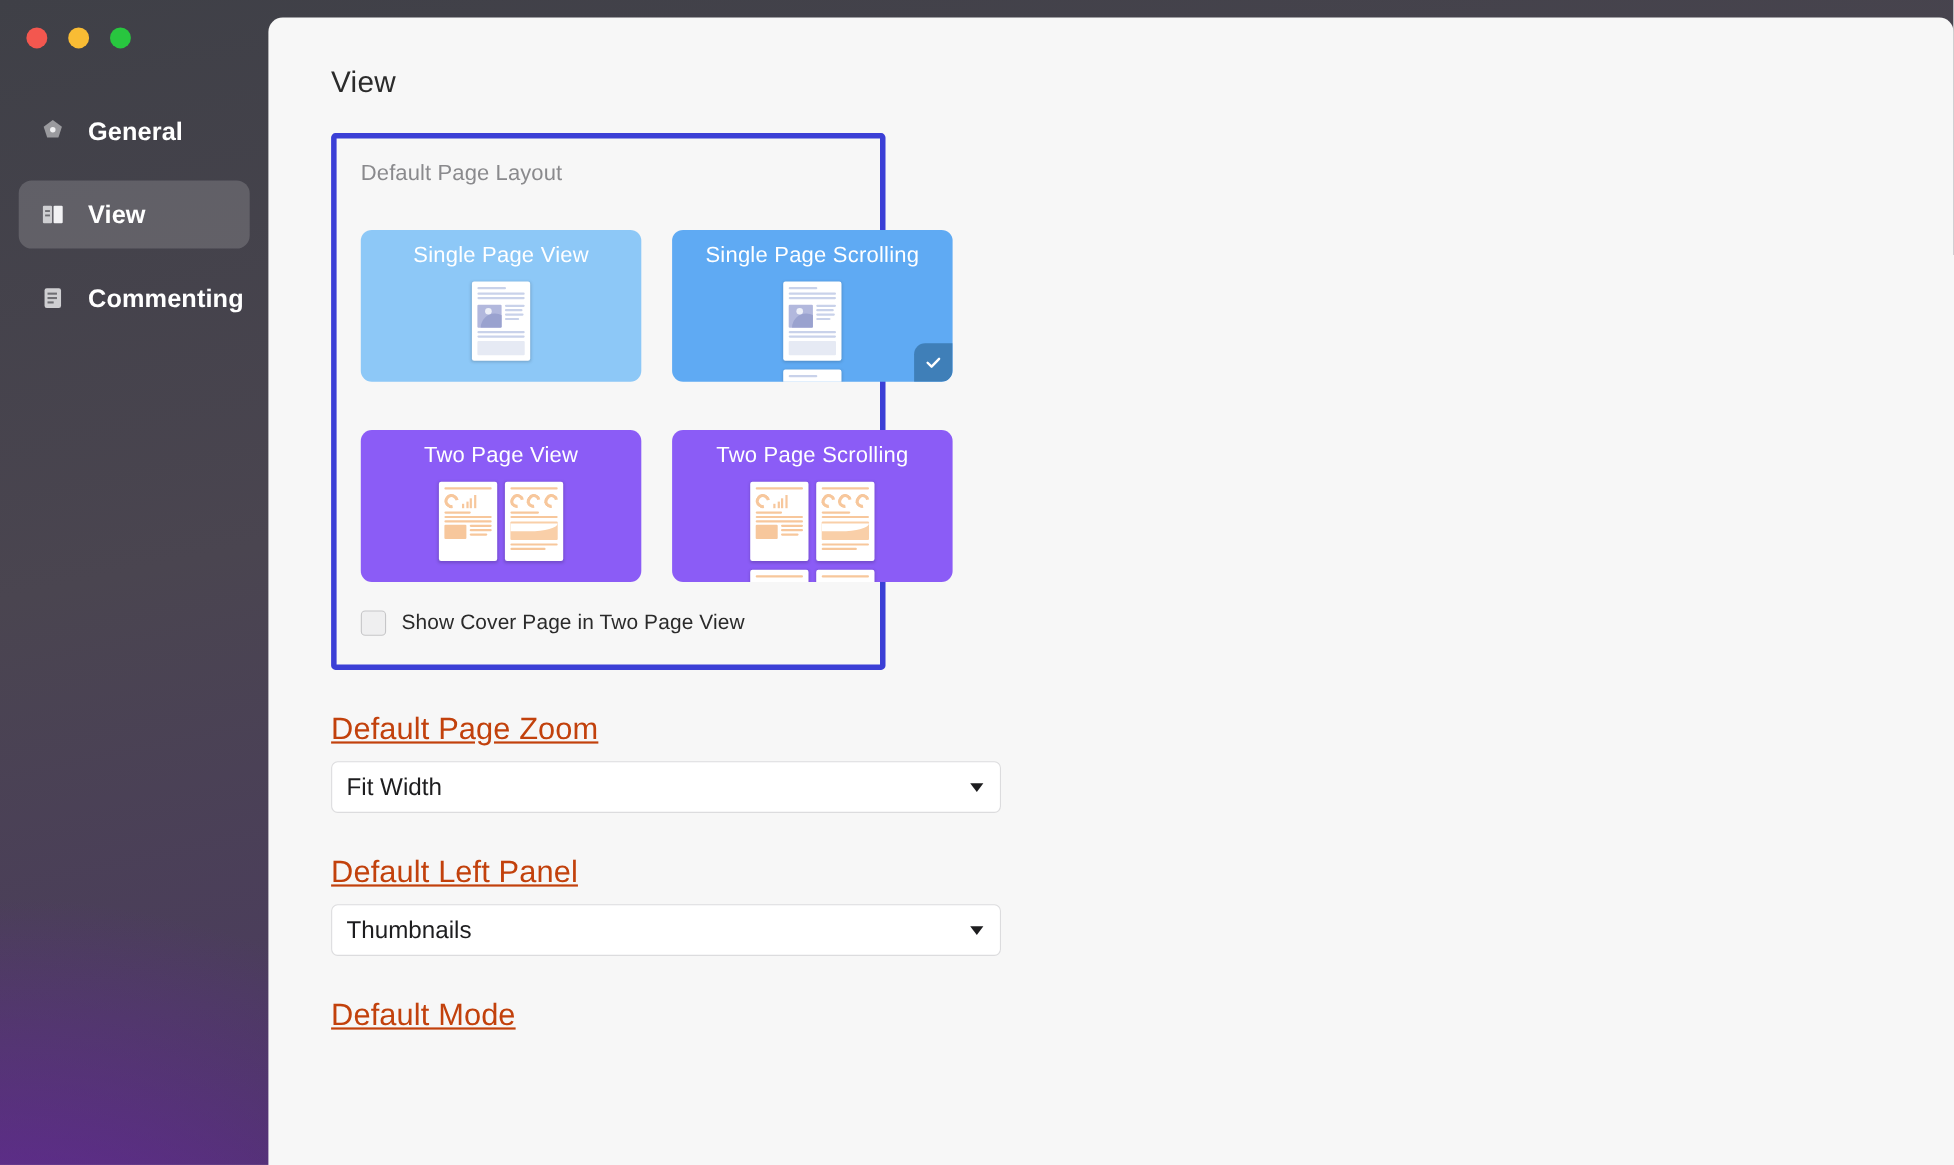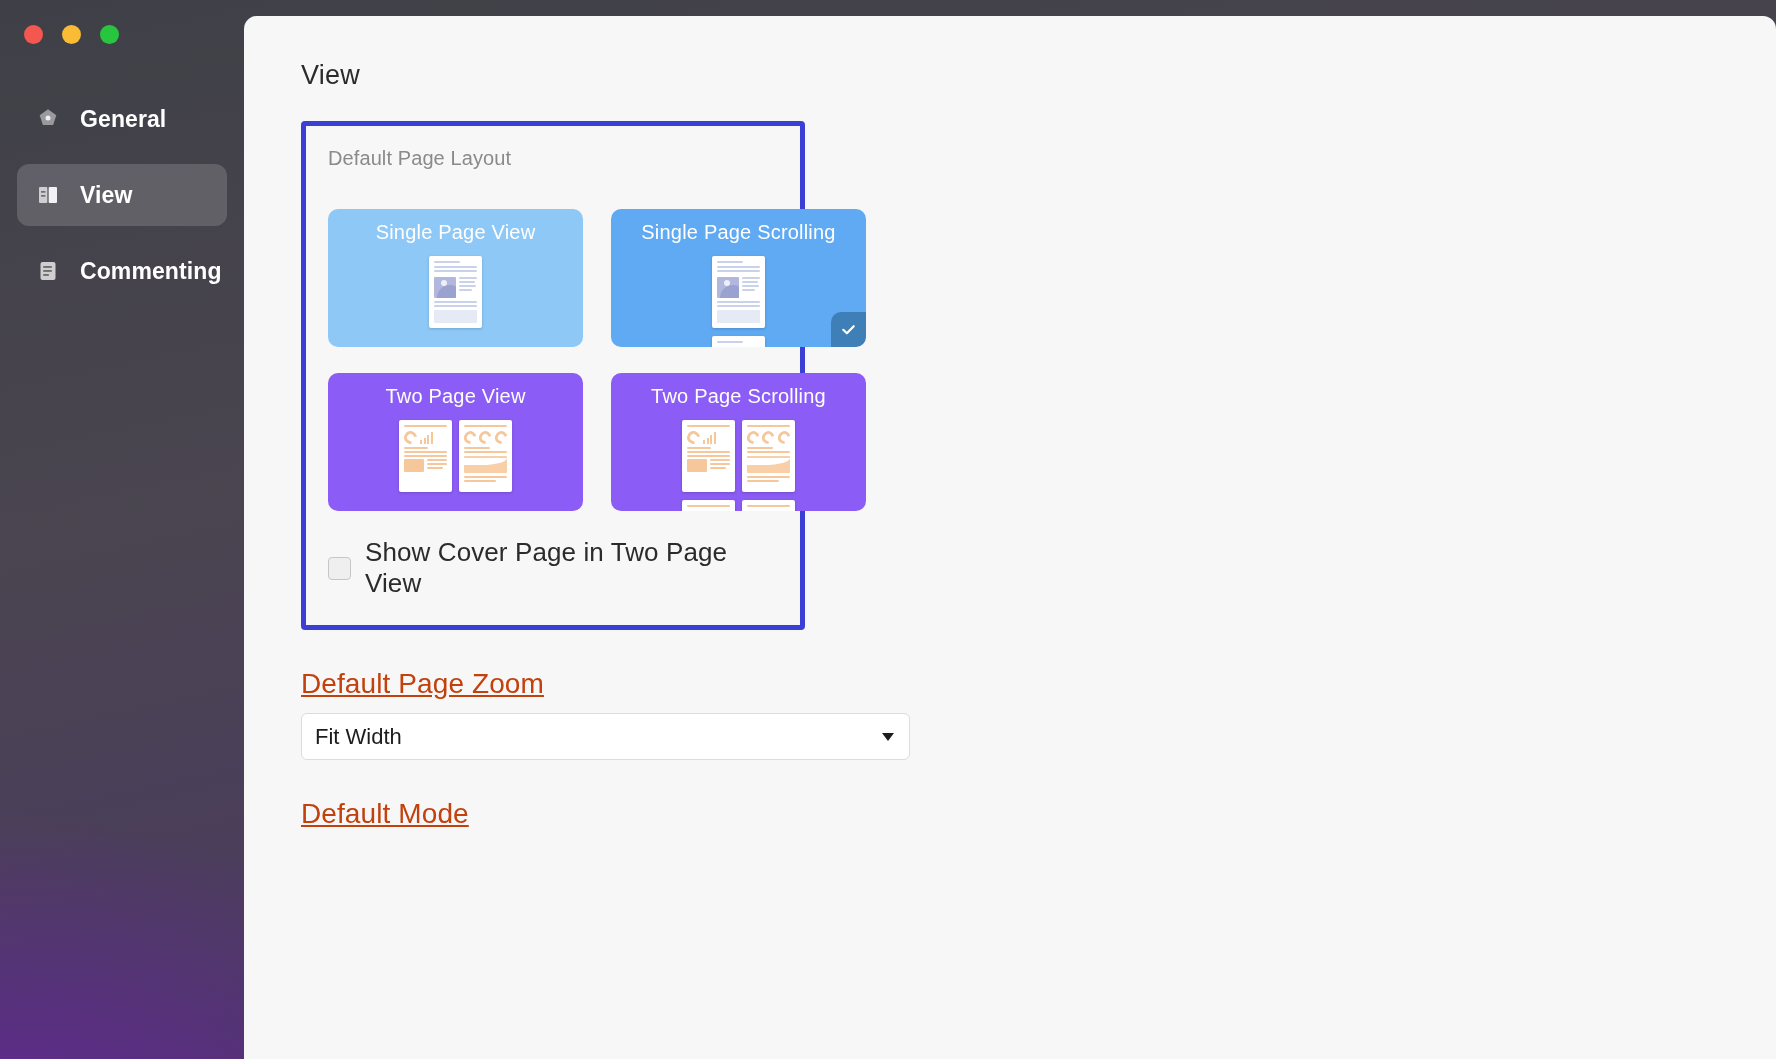--- a/index.html
+++ b/index.html
@@ -102,21 +102,21 @@
   .group-label {
     font-size: 20px;
     color: #8a8a8d;
     margin-bottom: 18px;
     letter-spacing: .1px;
   }
 
   .card-grid {
     display: grid;
     grid-template-columns: 255px 255px;
-    gap: 26px 28px;
+    gap: 44px 28px;
     margin-top: 39px;
   }
 
   .layout-card {
     position: relative;
     height: 138px;
     border-radius: 10px;
     overflow: hidden;
     cursor: pointer;
   }
@@ -230,21 +230,21 @@
     margin-top: 26px;
     cursor: pointer;
   }
   .checkbox {
     width: 23px; height: 23px;
     border: 1.5px solid #c6c6c8;
     border-radius: 4px;
     background: #efeff0;
     flex: 0 0 23px;
   }
-  .check-label { font-size: 26px; color: #2b2b2b; letter-spacing: .1px; }
+  .check-label { font-size: 19px; color: #2b2b2b; letter-spacing: .1px; }
 
   
   .field { margin-top: 38px; }
   .field-label {
     font-size: 28px;
     color: #c2410c;
     margin-bottom: 13px;
     letter-spacing: .1px;
     text-decoration: underline;
   }
@@ -508,20 +508,27 @@
       </div>
 
       <div class="field">
         <div class="field-label">Default Page Zoom</div>
         <div class="select">
           <span>Fit Width</span>
           <span class="caret"></span>
         </div>
       </div>
 
+      <div class="field">
+        <div class="field-label">Default Left Panel</div>
+        <div class="select">
+          <span>Thumbnails</span>
+          <span class="caret"></span>
+        </div>
+      </div>
 
       <div class="field">
         <div class="field-label">Default Mode</div>
       </div>
 
     </div>
   </div>
 </div>
 
 </body></html>

